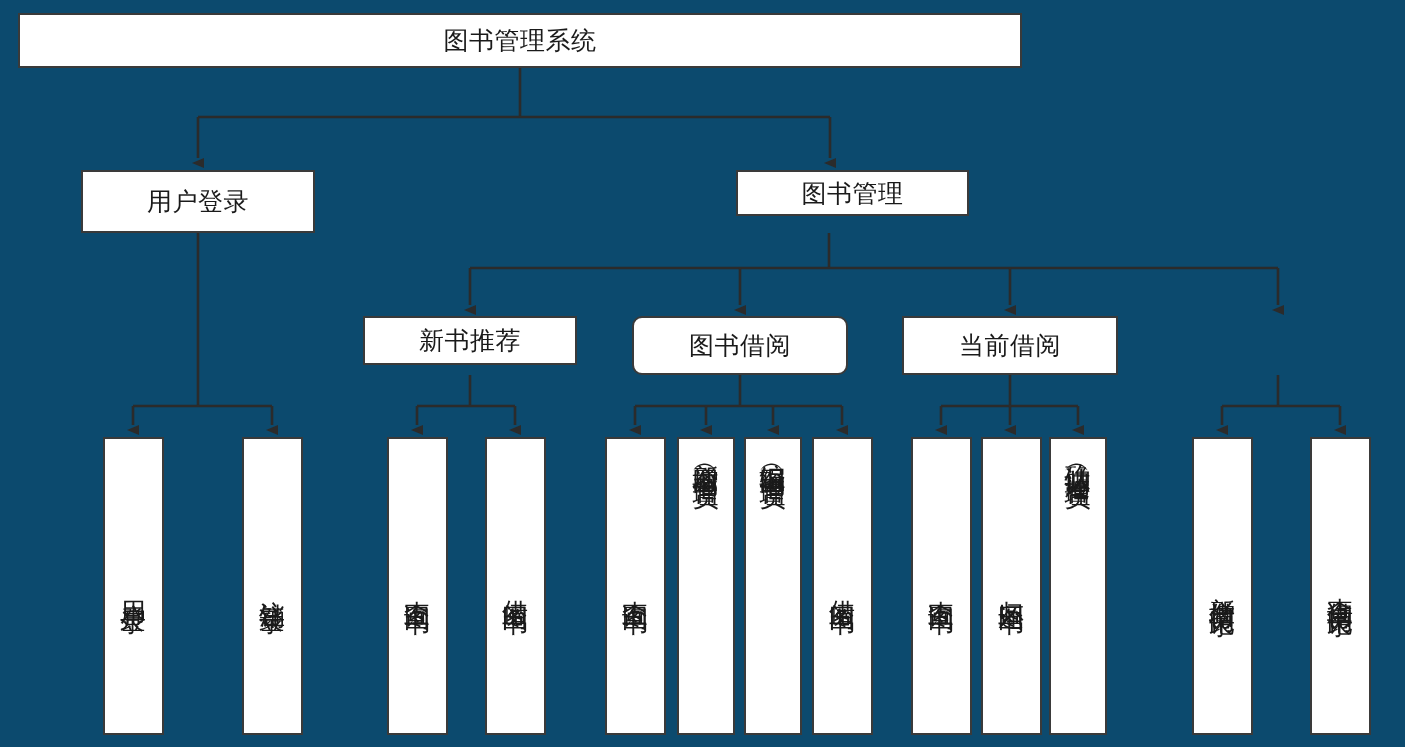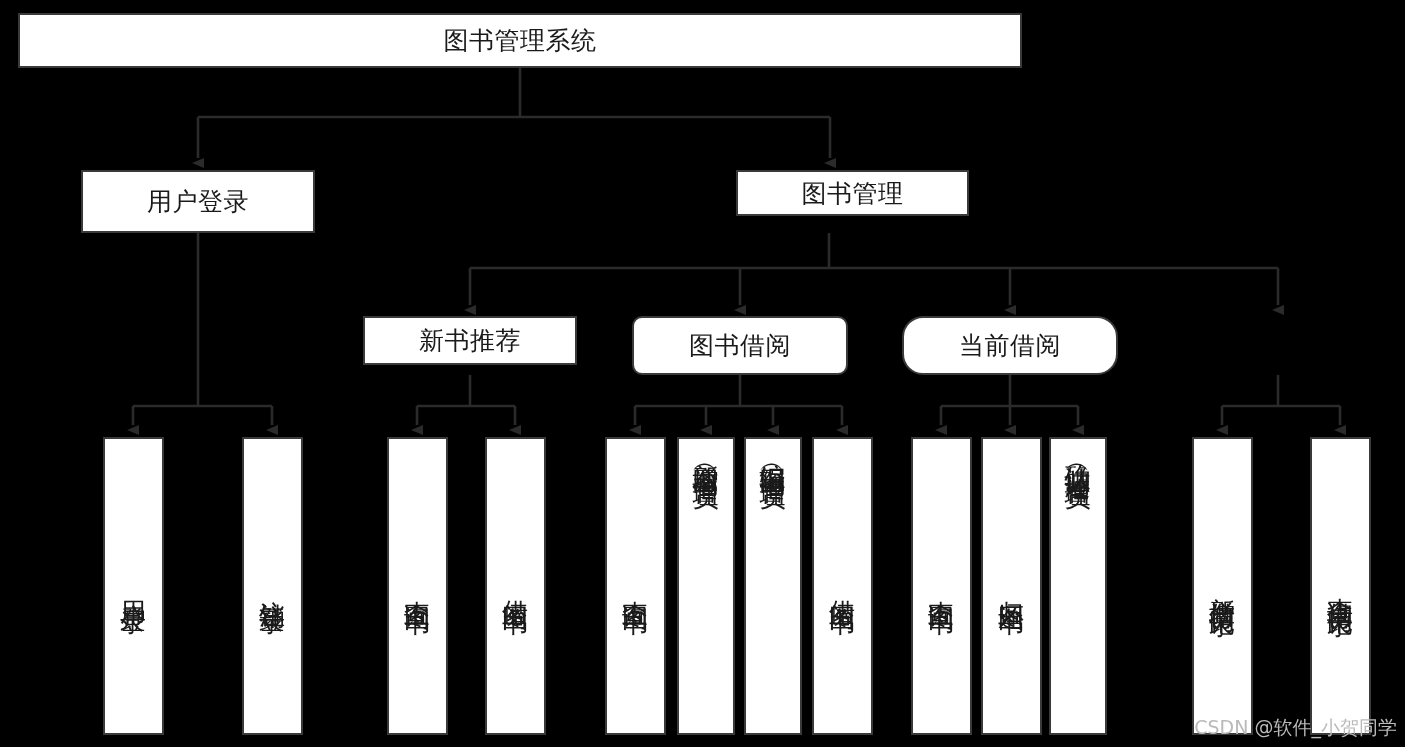--- a/index.html
+++ b/index.html
@@ -5,21 +5,21 @@
 <style>
   html, body {
     margin: 0;
     padding: 0;
     background: #ffffff;
   }
   #canvas {
     position: relative;
     width: 1405px;
     height: 747px;
-    background: #000000;
+    background: #0c4a6e;
     font-family: "DejaVu Sans", "Liberation Sans", sans-serif;
     overflow: hidden;
   }
   
   #wires {
     position: absolute;
     left: 0;
     top: 0;
     width: 1405px;
     height: 747px;
@@ -151,21 +151,21 @@
   </div>
 
   <div class="node horiz" style="left:363px; top:316px; width:214px; height:49px;">
     <span class="label">新书推荐</span>
   </div>
 
   <div class="node horiz" style="left:632px; top:316px; width:216px; height:59px;border-radius:10px;">
     <span class="label">图书借阅</span>
   </div>
 
-  <div class="node horiz" style="left:902px; top:316px; width:216px; height:59px;border-radius:21px;">
+  <div class="node horiz" style="left:902px; top:316px; width:216px; height:59px;">
     <span class="label">当前借阅</span>
   </div>
 
 
   <div class="node vert center" style="left:103px; top:437px; width:61px; height:298px;">
     <span class="label">用户登录</span>
   </div>
 
   <div class="node vert center" style="left:242px; top:437px; width:61px; height:298px;">
     <span class="label">注销登录</span>
@@ -208,15 +208,14 @@
   </div>
 
   <div class="node vert center" style="left:1192px; top:437px; width:61px; height:298px;">
     <span class="label">新增借阅记录</span>
   </div>
 
   <div class="node vert center" style="left:1310px; top:437px; width:61px; height:298px;">
     <span class="label">查询借阅记录</span>
   </div>
 
-  <div id="watermark">CSDN @软件_小贺同学</div>
 
 </div>
 
 </body></html>

